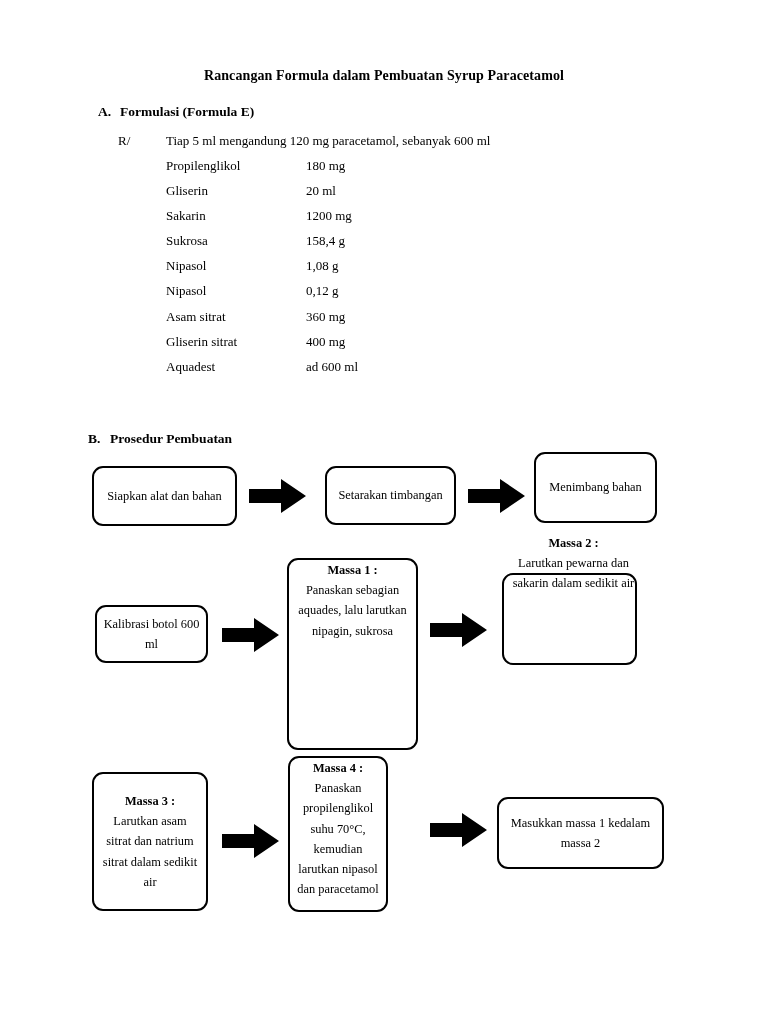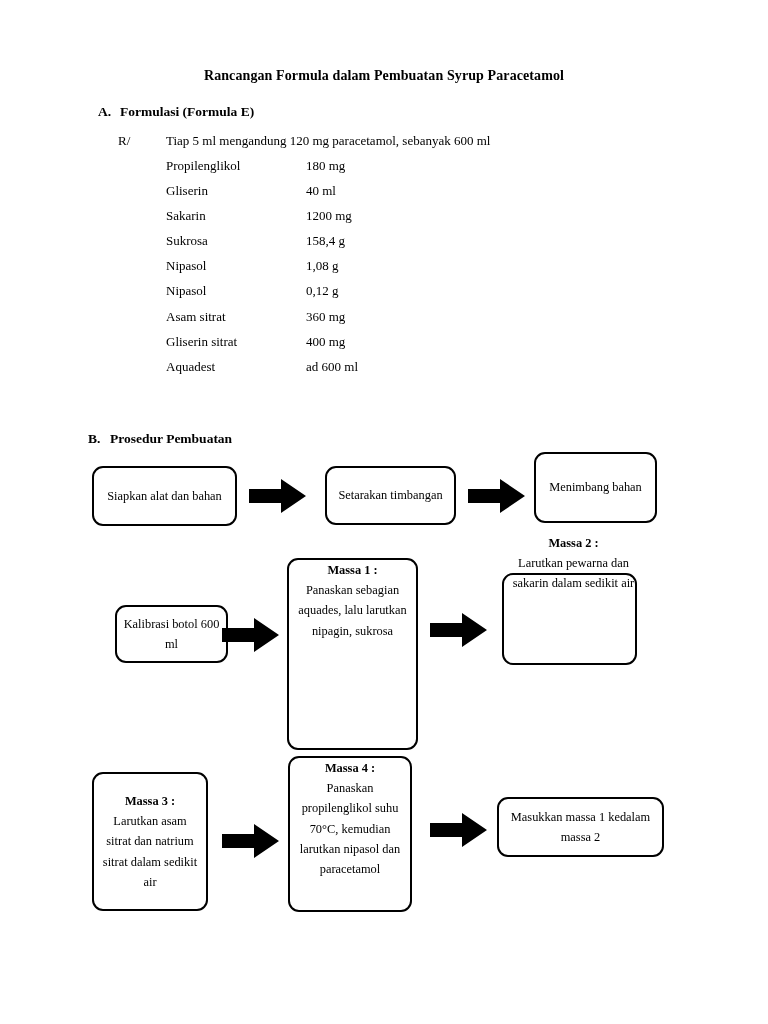--- a/index.html
+++ b/index.html
@@ -126,30 +126,30 @@
   .arrow svg { display: block; }
 
   
   #node-siapkan      { left: 92px;  top: 466px; width: 145px; height: 60px; }
   #node-setarakan    { left: 325px; top: 466px; width: 131px; height: 59px; }
   #node-menimbang    { left: 534px; top: 452px; width: 123px; height: 71px; }
   #arrow-1 { left: 249px; top: 479px; }
   #arrow-2 { left: 468px; top: 479px; }
 
   
-  #node-kalibrasi    { left: 95px;  top: 605px; width: 113px; height: 58px; margin-left: 20px; }
+  #node-kalibrasi    { left: 95px;  top: 605px; width: 113px; height: 58px; }
   #node-massa1       { left: 287px; top: 558px; width: 131px; height: 192px; }
   #node-massa2       { left: 502px; top: 573px; width: 135px; height: 92px; }
   #arrow-3 { left: 222px; top: 618px; }
   #arrow-4 { left: 430px; top: 613px; }
 
   
   #node-massa3       { left: 92px;  top: 772px; width: 116px; height: 139px; }
-  #node-massa4       { left: 288px; top: 756px; width: 124px; height: 156px; }
-  #node-masukkan     { left: 497px; top: 797px; width: 167px; height: 60px; }
+  #node-massa4       { left: 288px; top: 756px; width: 100px; height: 156px; }
+  #node-masukkan     { left: 497px; top: 797px; width: 167px; height: 72px; }
   #arrow-5 { left: 222px; top: 824px; }
   #arrow-6 { left: 430px; top: 813px; }
 </style>
 </head>
 <body>
 
 <div class="doc-title">Rancangan Formula dalam Pembuatan Syrup Paracetamol</div>
 
 <div class="section-head" id="section-a">
   <span class="sec-letter">A.</span><span>Formulasi (Formula E)</span>
@@ -157,21 +157,21 @@
 
 <div class="formula-block">
   <div class="rx-line">
     <span class="rx-label">R/</span><span class="rx-text">Tiap 5 ml mengandung 120 mg paracetamol, sebanyak 600 ml</span>
   </div>
 
   <div class="ing-row">
     <span class="ing-name">Propilenglikol</span><span class="ing-amount">180 mg</span>
   </div>
   <div class="ing-row">
-    <span class="ing-name">Gliserin</span><span class="ing-amount">40 ml</span>
+    <span class="ing-name">Gliserin</span><span class="ing-amount">20 ml</span>
   </div>
   <div class="ing-row">
     <span class="ing-name">Sakarin</span><span class="ing-amount">1200 mg</span>
   </div>
   <div class="ing-row">
     <span class="ing-name">Sukrosa</span><span class="ing-amount">158,4 g</span>
   </div>
   <div class="ing-row">
     <span class="ing-name">Nipasol</span><span class="ing-amount">1,08 g</span>
   </div>

